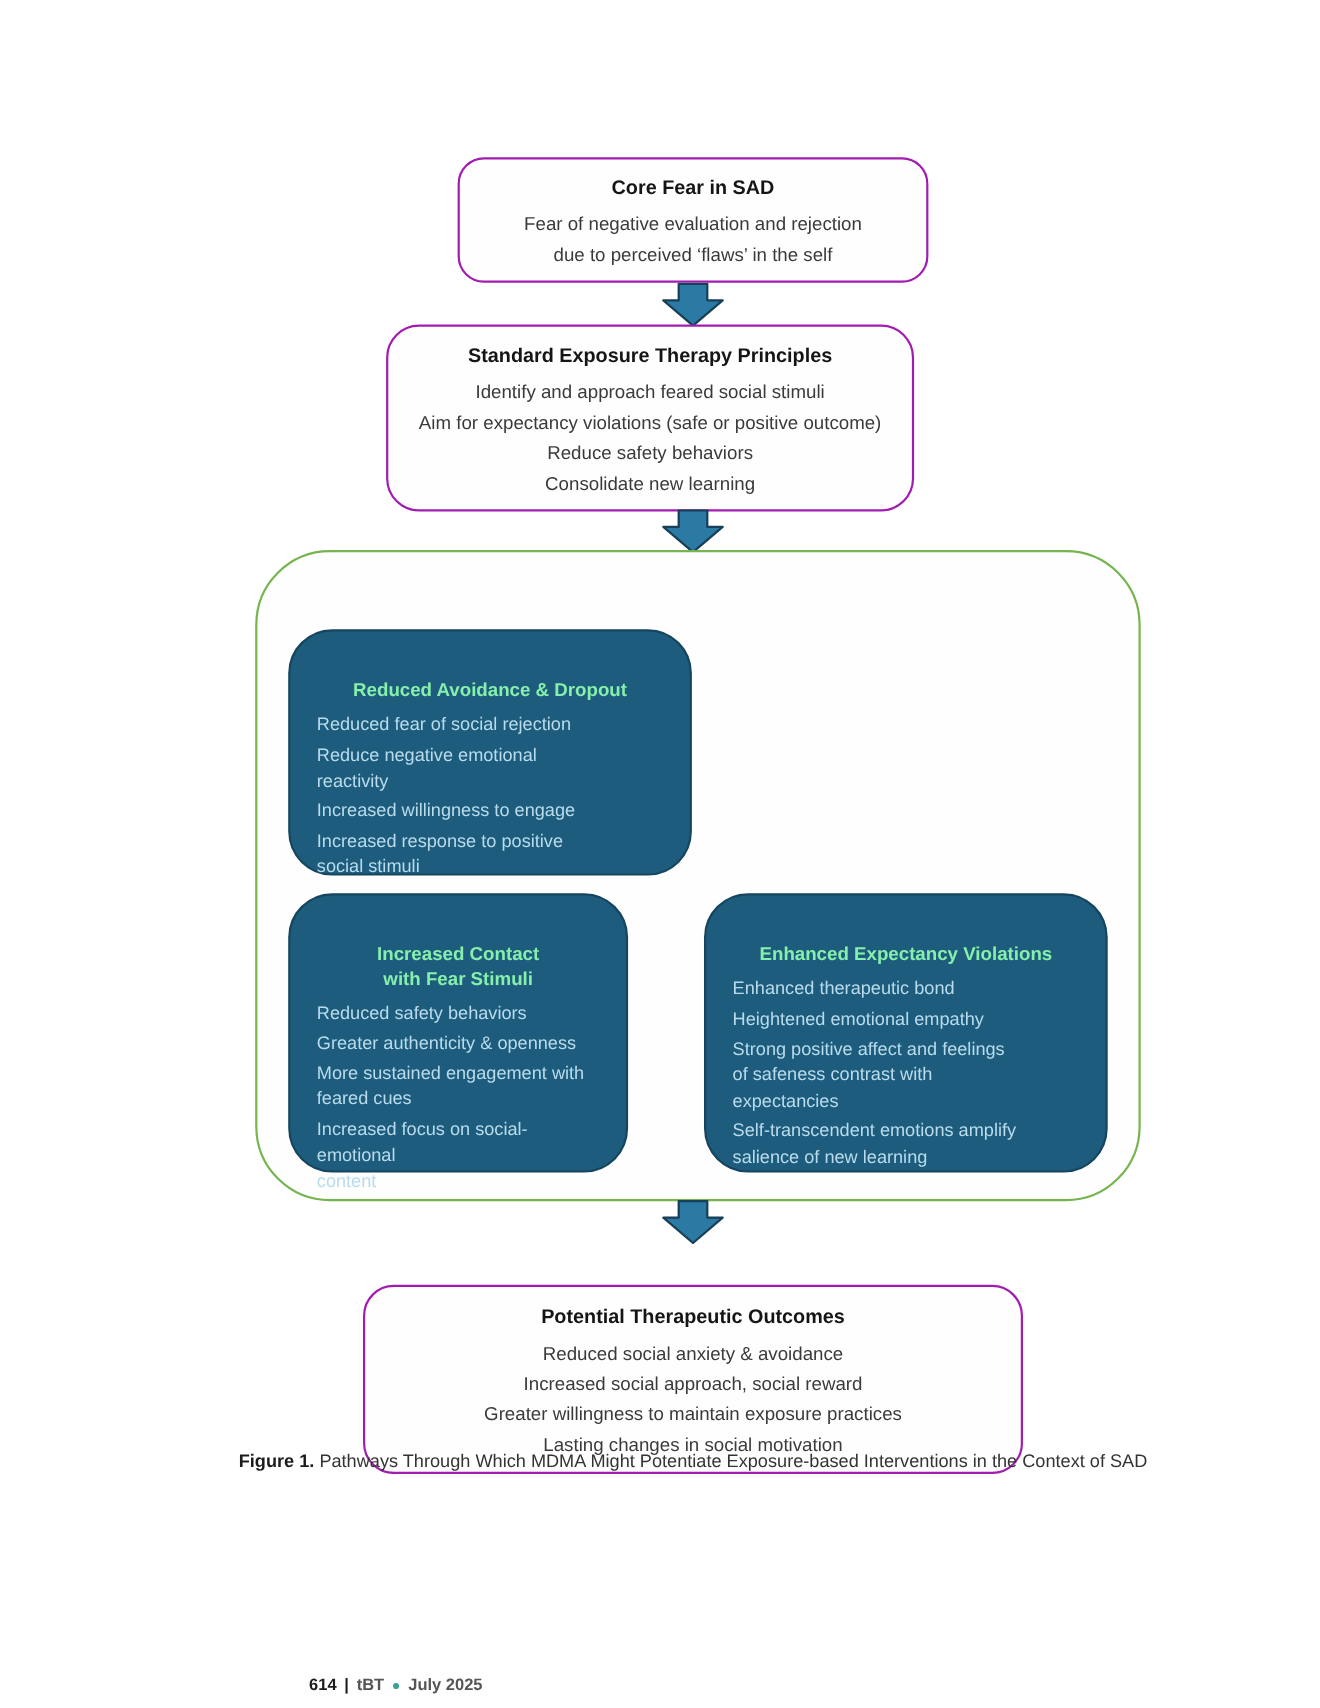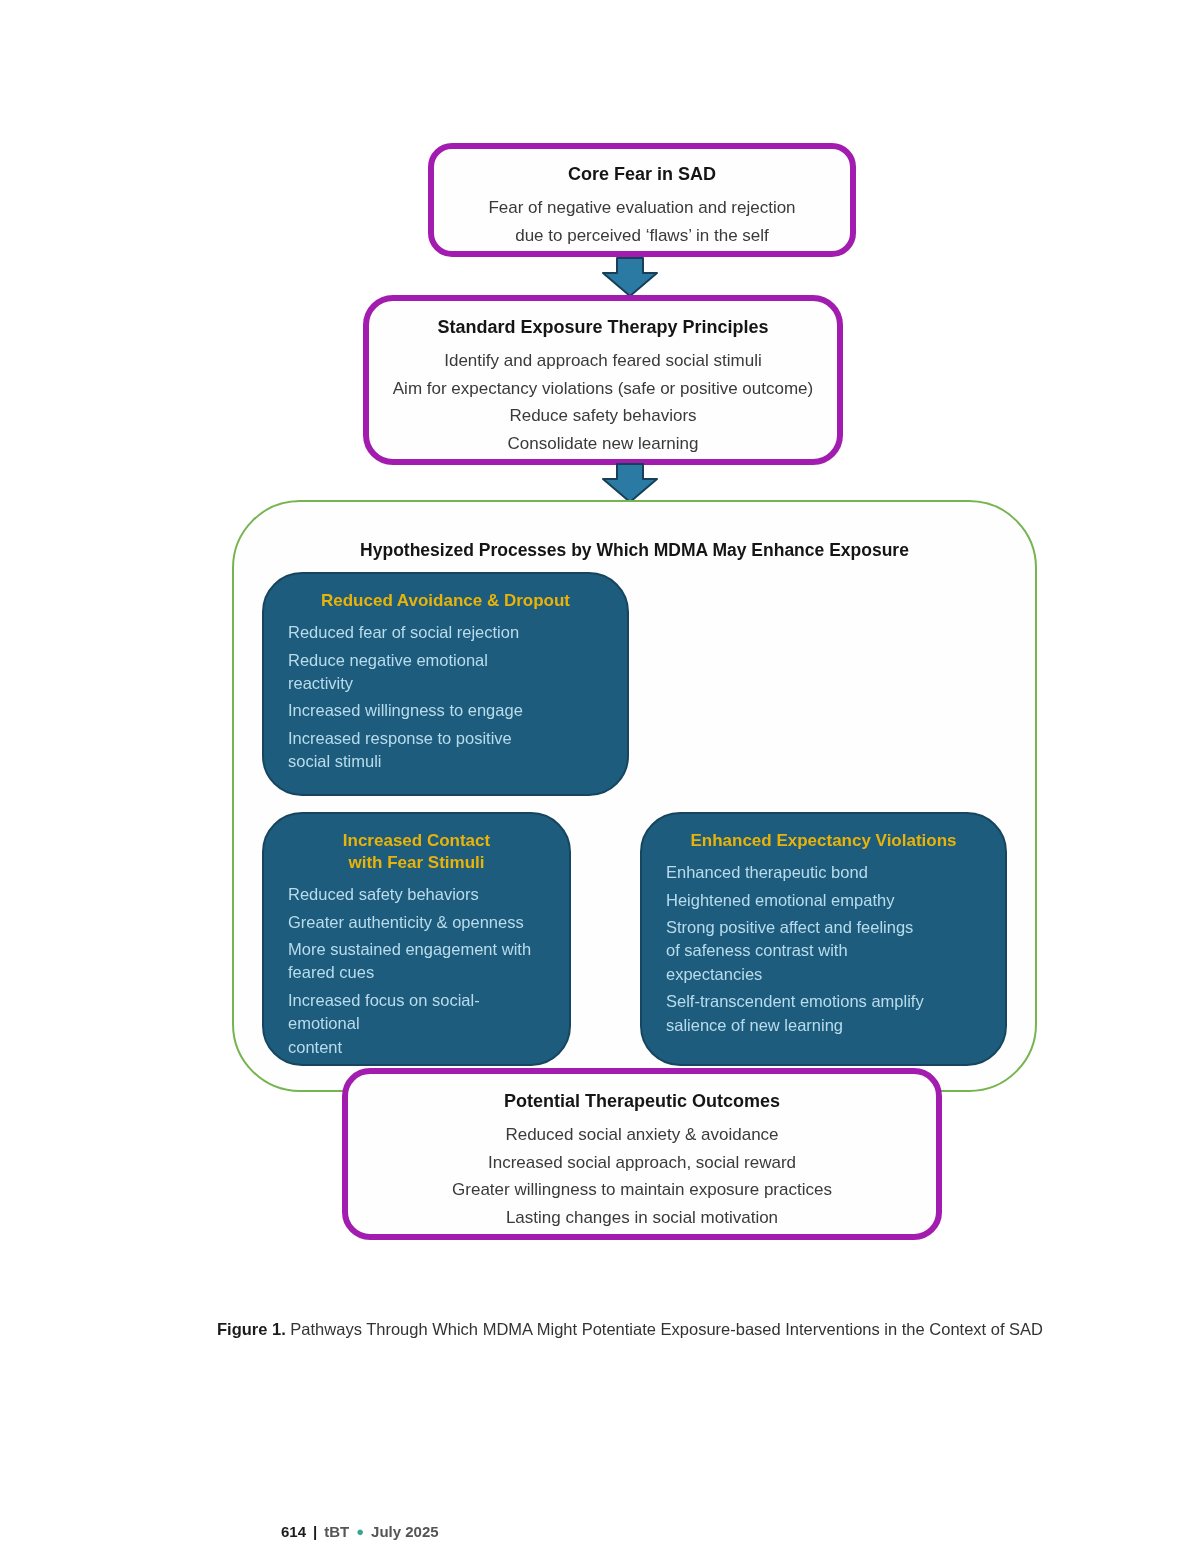--- a/index.html
+++ b/index.html
@@ -9,29 +9,28 @@
     background:#ffffff;
     font-family:"Liberation Sans", sans-serif;
     overflow:hidden;
   }
   .pre{white-space:pre-line;}
 
   
   .fc-box{
     position:absolute;
     background:#fefefe;
-    border:6px solid #a21caf;
+    border:2px solid #a21caf;
     box-sizing:border-box;
     text-align:center;
     color:#2e2e2e;
-    margin-left:12px;
   }
   .top-box{left:416px;top:143px;width:428px;height:114px;border-radius:24px;padding:15px 18px 0;}
   .std-box{left:351px;top:295px;width:480px;height:170px;border-radius:30px;padding:16px 18px 0;}
-  .out-box{left:330px;top:1068px;width:600px;height:172px;border-radius:28px;padding:17px 18px 0;}
+  .out-box{left:330px;top:1168px;width:600px;height:172px;border-radius:28px;padding:17px 18px 0;}
   .box-title{font-weight:bold;font-size:18px;color:#151515;margin-bottom:9px;}
   .box-body{font-size:17px;line-height:1.62;color:#3a3a3a;}
 
   
   .container-box{
     position:absolute;
     left:232px;top:500px;width:805px;height:592px;
     border:2px solid #76b44f;border-radius:68px;
     box-sizing:border-box;background:#fefefe;
   }
@@ -49,21 +48,21 @@
     box-sizing:border-box;
     padding:16px 24px 0;
     color:#b9dcec;
   }
   .teal-a{left:28px;top:70px;width:367px;height:224px;}
   .teal-b{left:406px;top:70px;width:367px;height:224px;}
   .teal-c{left:28px;top:310px;width:309px;height:254px;}
   .teal-d{left:406px;top:310px;width:367px;height:254px;}
   .teal-title{
     text-align:center;font-weight:bold;font-size:17px;
-    color:#eab308;margin-bottom:9px;line-height:1.3;
+    color:#86efac;margin-bottom:9px;line-height:1.3;margin-top:27px;
   }
   .teal-item{font-size:16.5px;line-height:1.42;margin:0 0 4px 0;}
 
   
   .arrow{position:absolute;left:600px;width:60px;height:40px;}
   .arrow-1{top:257px;}
   .arrow-2{top:463px;}
   .arrow-3{top:1091px;}
 
   
@@ -106,21 +105,20 @@
       <div>Reduce safety behaviors</div>
       <div>Consolidate new learning</div>
     </div>
   </div>
 
   <svg class="arrow arrow-2" viewBox="0 0 60 40">
     <polygon points="17,1 43,1 43,16 57,16 30,39 3,16 17,16" fill="#2a7aa4" stroke="#173f58" stroke-width="2" stroke-linejoin="round"></polygon>
   </svg>
 
   <div class="container-box">
-    <div class="container-title">Hypothesized Processes by Which MDMA May Enhance Exposure</div>
 
     <div class="teal-box teal-a">
       <div class="teal-title pre">Reduced Avoidance &amp; Dropout</div>
       <p class="teal-item pre">Reduced fear of social rejection</p>
       <p class="teal-item pre">Reduce negative emotional
 reactivity</p>
       <p class="teal-item pre">Increased willingness to engage</p>
       <p class="teal-item pre">Increased response to positive
 social stimuli</p>
     </div>

